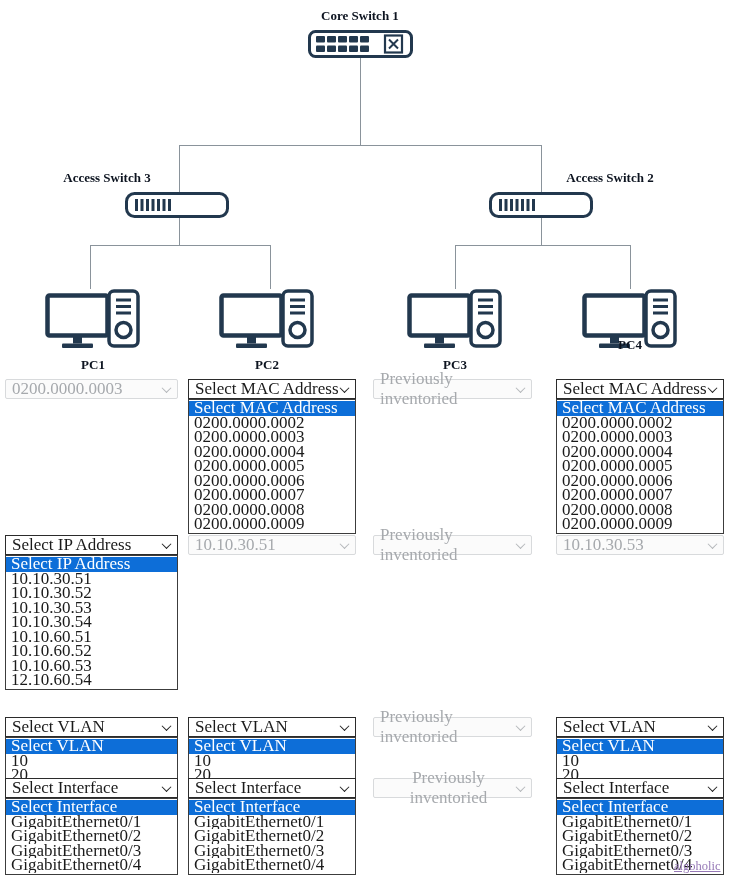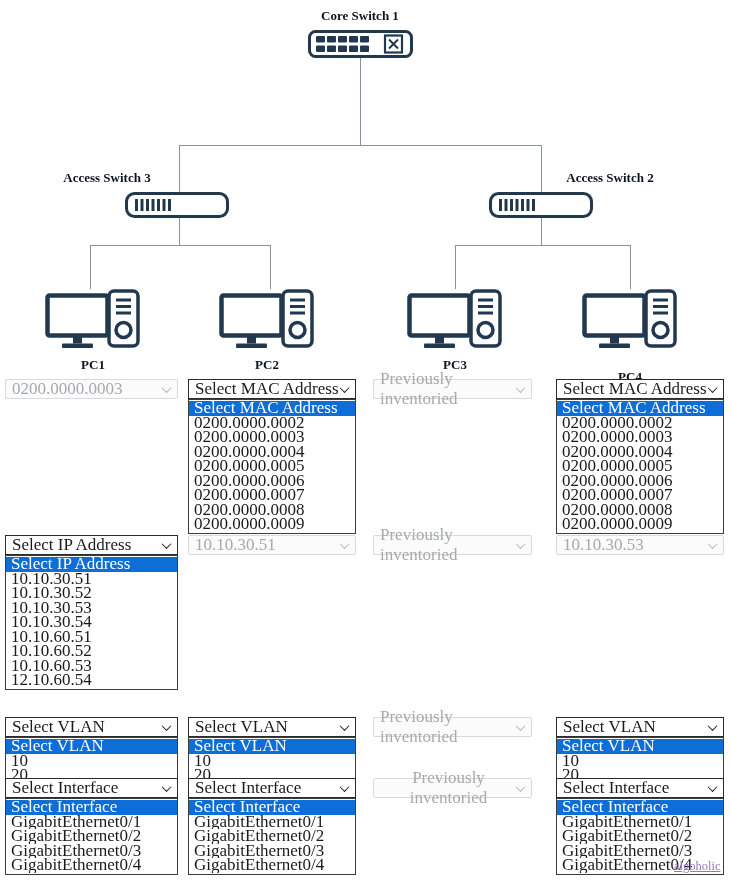--- a/index.html
+++ b/index.html
@@ -137,21 +137,21 @@
       <path d="M71 11 H86 M71 17.5 H86 M71 24 H86" stroke="#22384e" stroke-width="3" fill="none"></path>
       <circle cx="78.5" cy="41" r="7.5" fill="#fff" stroke="#22384e" stroke-width="3.5"></circle>
       <rect x="2.5" y="6.5" width="60" height="40" rx="2" fill="#fff" stroke="#22384e" stroke-width="4.5"></rect>
       <rect x="28" y="46.5" width="9" height="8" fill="#22384e"></rect>
       <rect x="17" y="54.5" width="31" height="4.5" rx="1" fill="#22384e"></rect>
     </svg>
   </div>
   <div class="node-label" style="left:93px;top:357px">PC1</div>
   <div class="node-label" style="left:267px;top:357px">PC2</div>
   <div class="node-label" style="left:455px;top:357px">PC3</div>
-  <div class="node-label" style="left:630px;top:369px">PC4</div>
+  <div class="node-label" style="left:630px;top:337px">PC4</div>
 
   <div class="dd disabled c1 r1">
     <div class="dd-box">
         <span>0200.0000.0003</span>
       <span class="chev"></span>
       </div>
   </div>
   <div class="dd open c2 r1">
     <div class="dd-box">
         <span>Select MAC Address</span>

